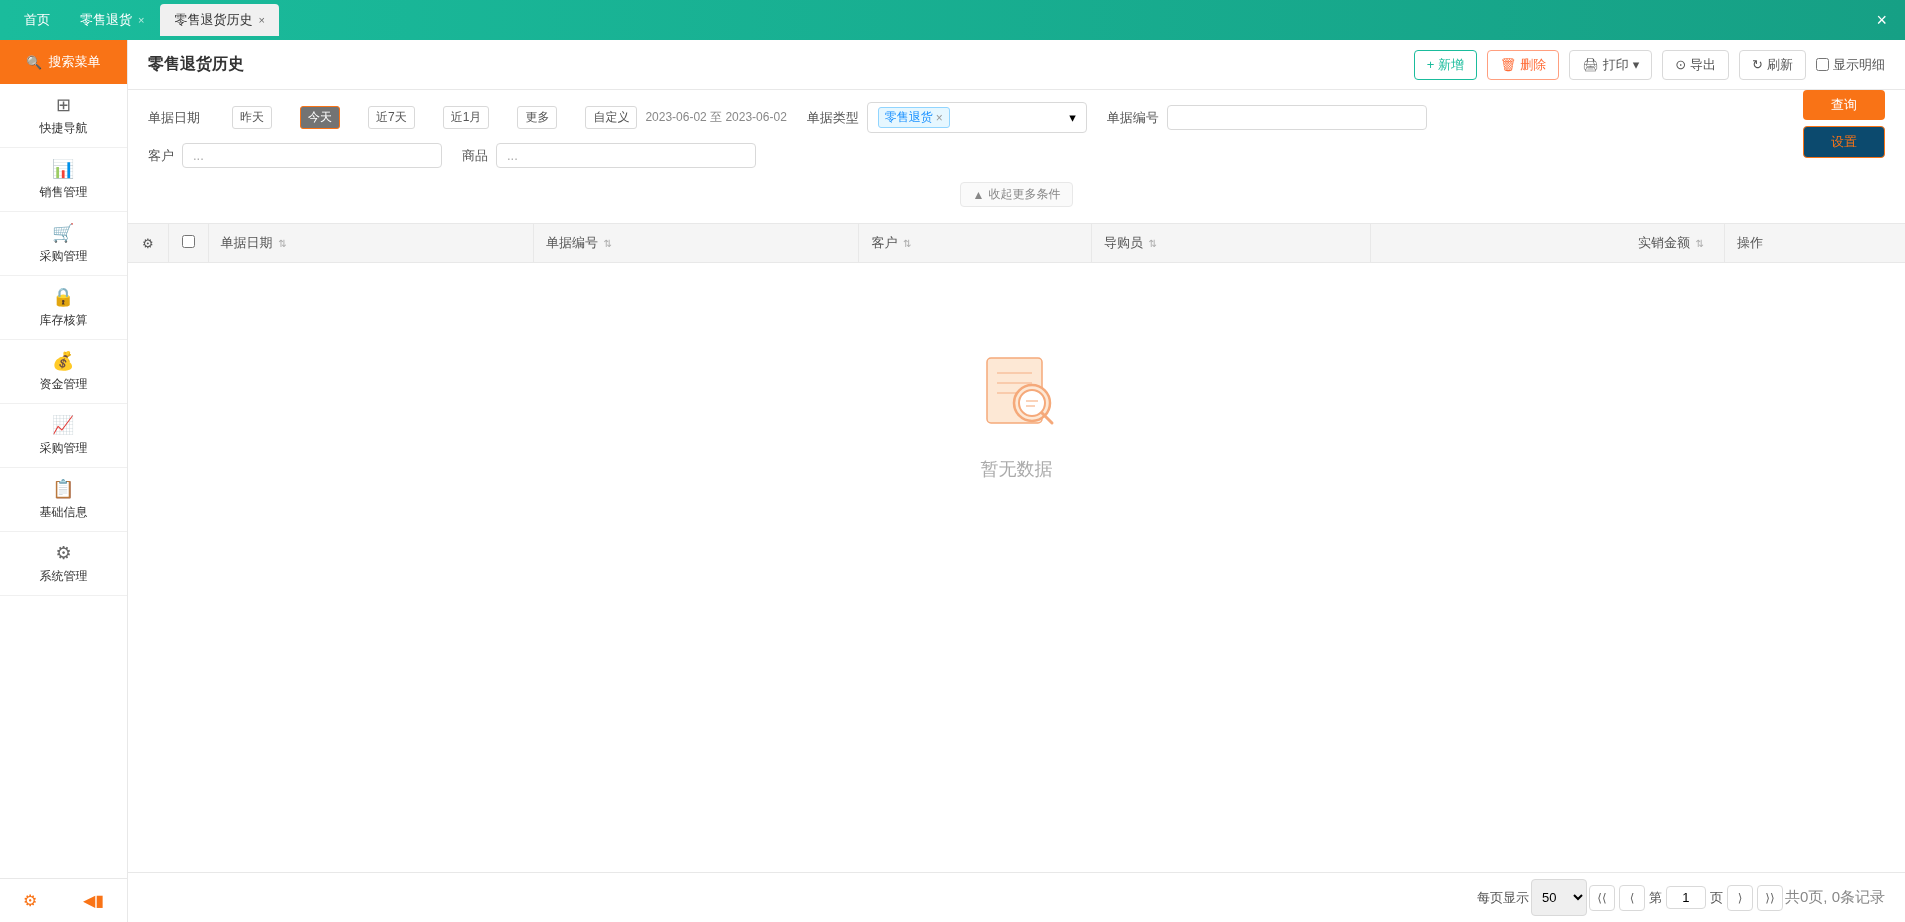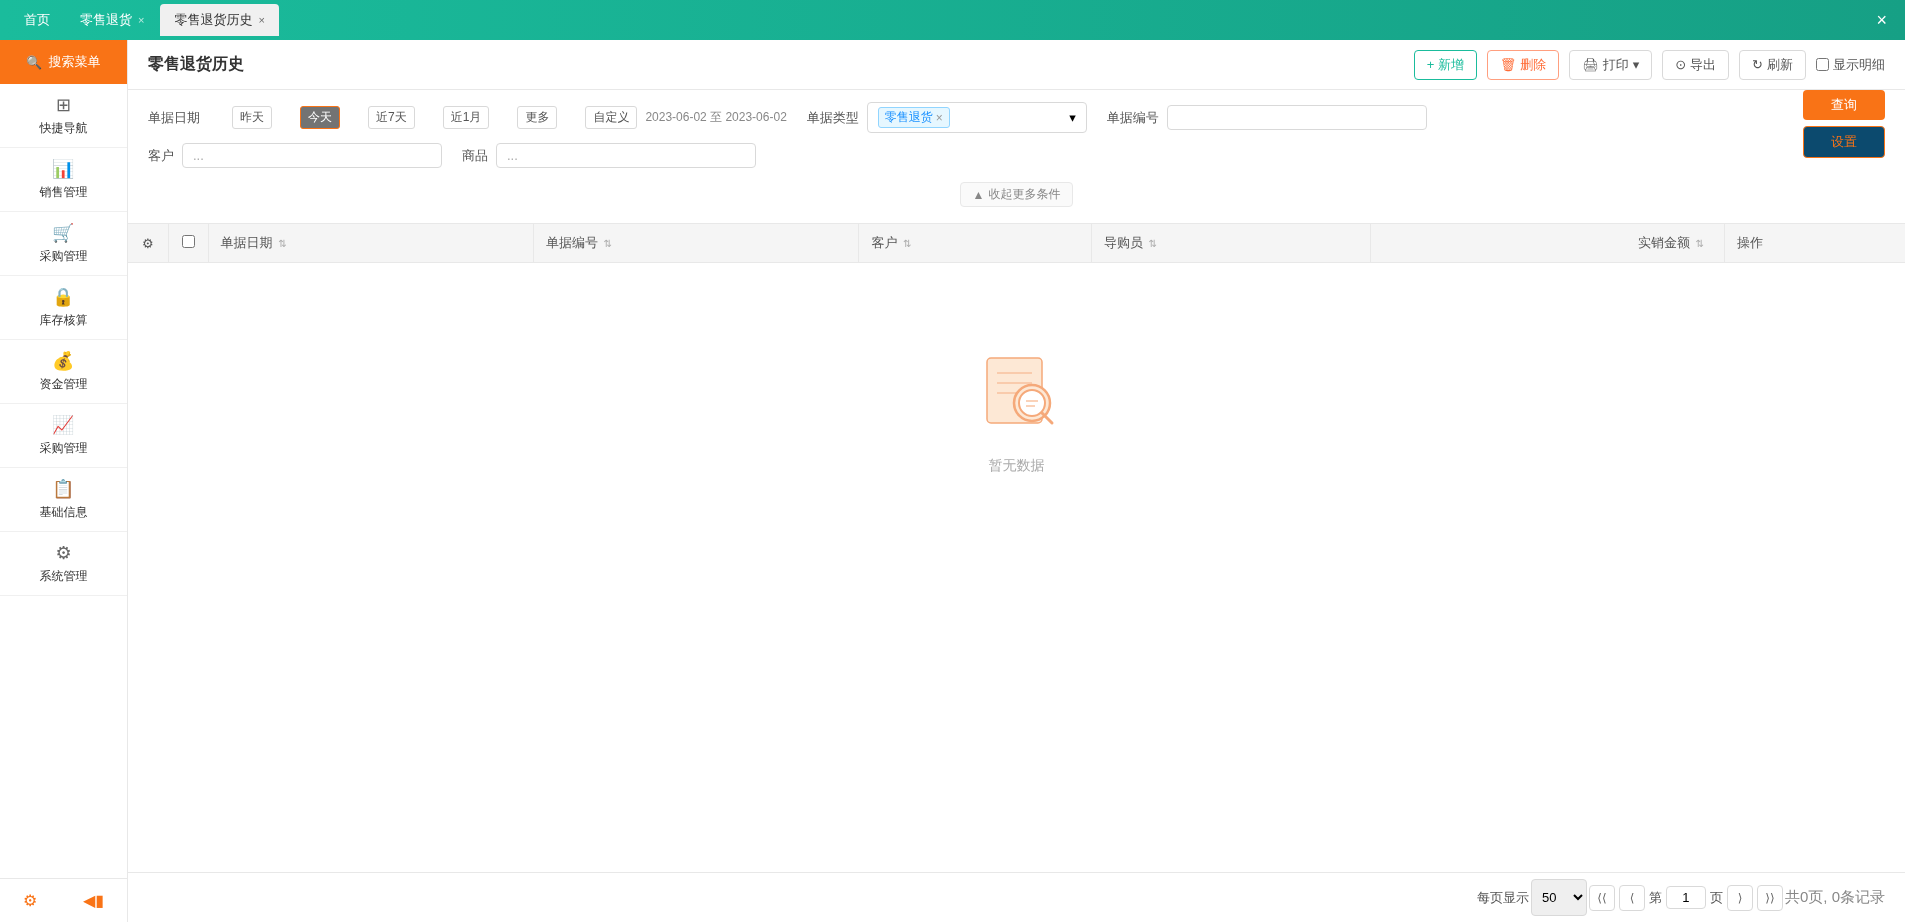--- a/index.html
+++ b/index.html
@@ -322,21 +322,21 @@
       align-items: center;
       justify-content: center;
       padding: 80px 0;
     }
     .empty-icon {
       width: 100px;
       height: 100px;
       margin-bottom: 14px;
     }
     .empty-text {
-      font-size: 14px;
+      font-size: 18px;
       color: #aaa;
     }
 
     
     .pagination {
       height: 50px;
       background: #fff;
       border-top: 1px solid #e8e8e8;
       display: flex;
       align-items: center;

